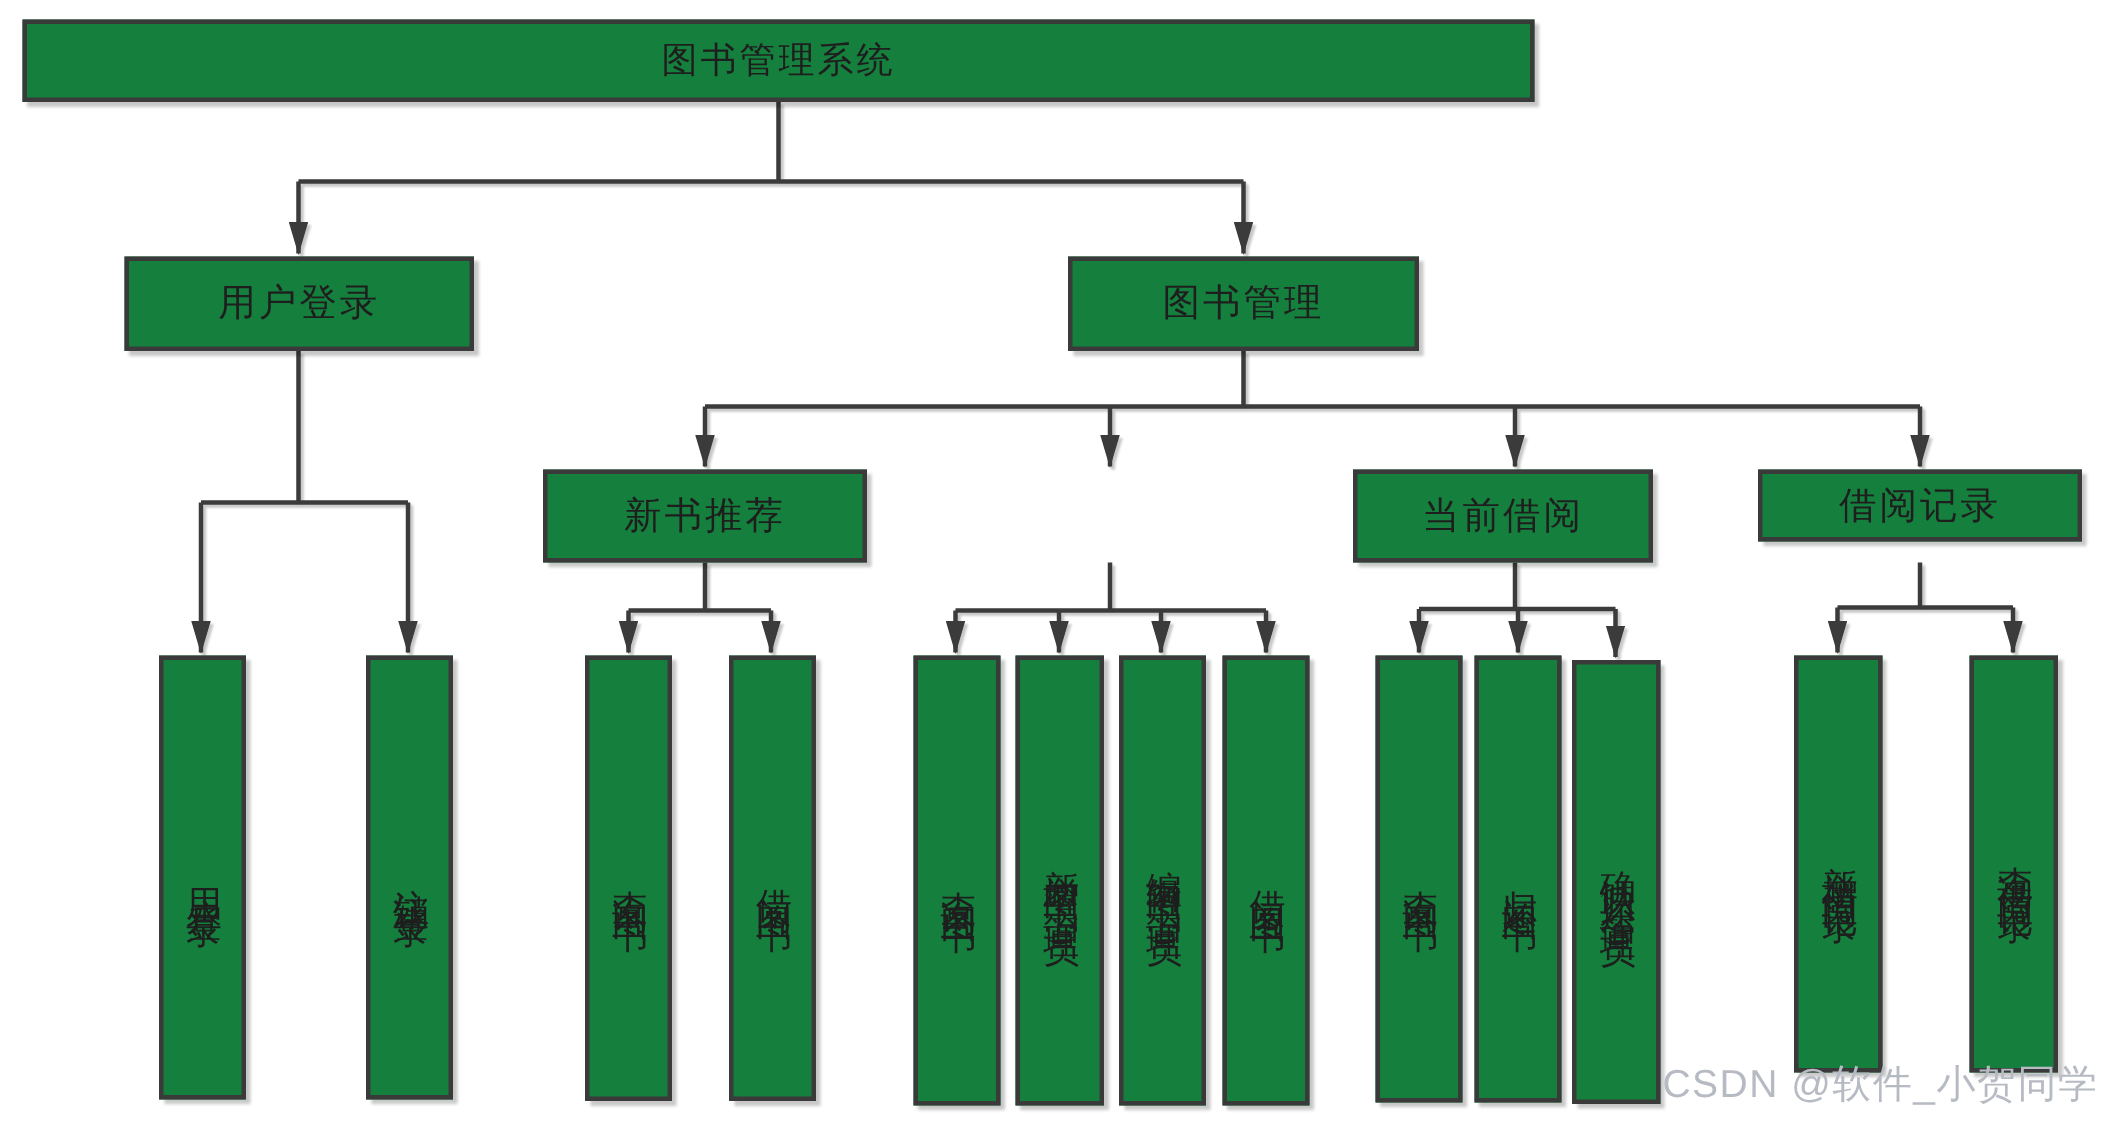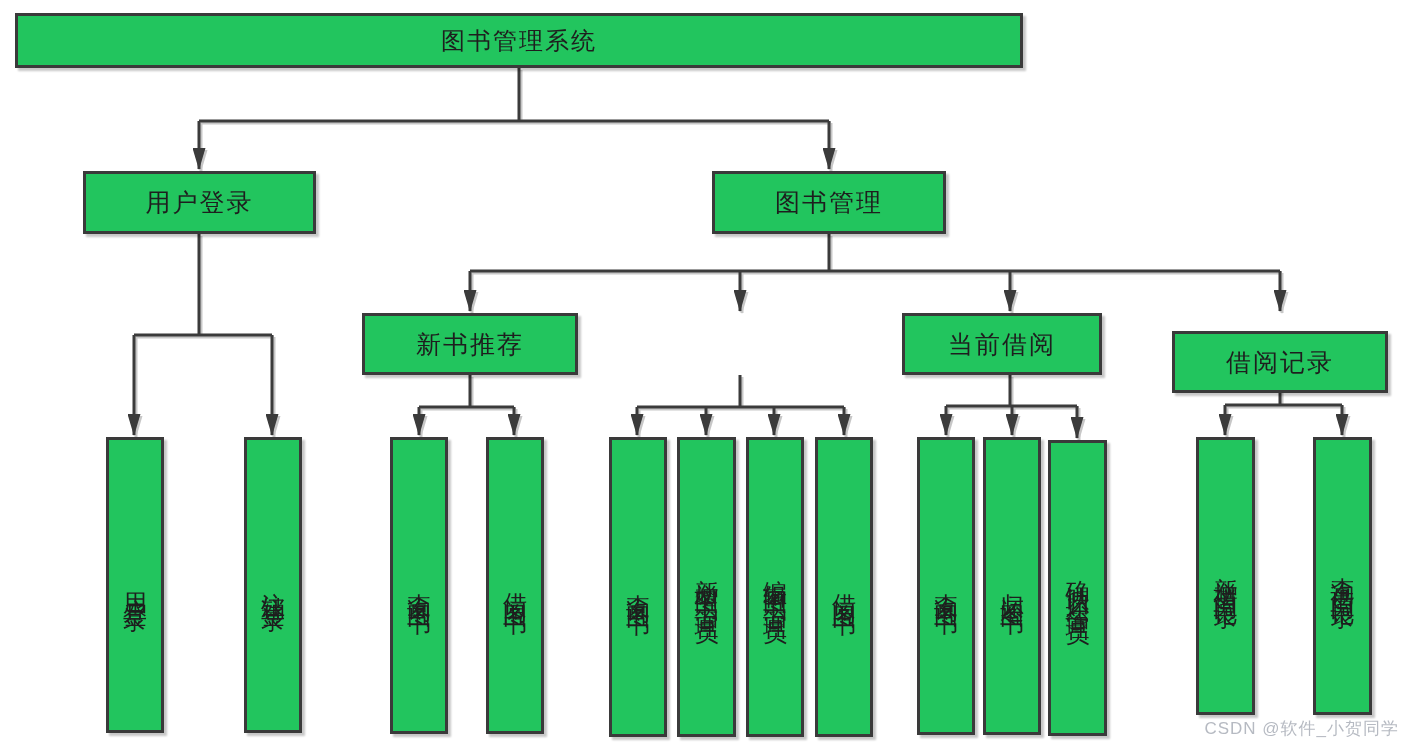--- a/index.html
+++ b/index.html
@@ -14,21 +14,21 @@
     width:1405px;height:747px;
     background:#ffffff;
     overflow:hidden;
   }
   .wires{
     position:absolute;left:0;top:0;width:1405px;height:747px;
   }
   .box{
     position:absolute;
     box-sizing:border-box;
-    background:#22c55e;
+    background:#15803d;
     border:3px solid var(--line);
     display:flex;align-items:center;justify-content:center;
     box-shadow:3px 3px 2px rgba(0,0,0,0.22);
     color:var(--text);
   }
   .box.h .lbl{
     font-size:25px;
     letter-spacing:2px;
     line-height:1;
     white-space:nowrap;
@@ -36,21 +36,21 @@
   .box.root .lbl{font-size:24px;}
   .box.v .lbl{
     writing-mode:vertical-rl;
     font-size:24px;
     letter-spacing:6px;
     line-height:1;
   }
   .watermark{
     position:absolute;
     right:6px;bottom:7px;
-    font-size:17px;
+    font-size:26px;
     color:var(--wm);
     letter-spacing:1px;
     white-space:nowrap;
     z-index:5;
   }
 </style>
 </head>
 <body>
 
 <div class="canvas">
@@ -118,21 +118,21 @@
   <div class="box h" style="left:712px;top:171px;width:234px;height:63px">
     <span class="lbl">图书管理</span>
   </div>
 
   <div class="box h" style="left:362px;top:313px;width:216px;height:62px">
     <span class="lbl">新书推荐</span>
   </div>
   <div class="box h" style="left:902px;top:313px;width:200px;height:62px">
     <span class="lbl">当前借阅</span>
   </div>
-  <div class="box h" style="left:1172px;top:331px;width:216px;height:62px">
+  <div class="box h" style="left:1172px;top:313px;width:216px;height:48px">
     <span class="lbl">借阅记录</span>
   </div>
 
   <div class="box v" style="left:106px;top:437px;width:58px;height:296px">
     <span class="lbl">用户登录</span>
   </div>
   <div class="box v" style="left:244px;top:437px;width:58px;height:296px">
     <span class="lbl">注销登录</span>
   </div>
 

